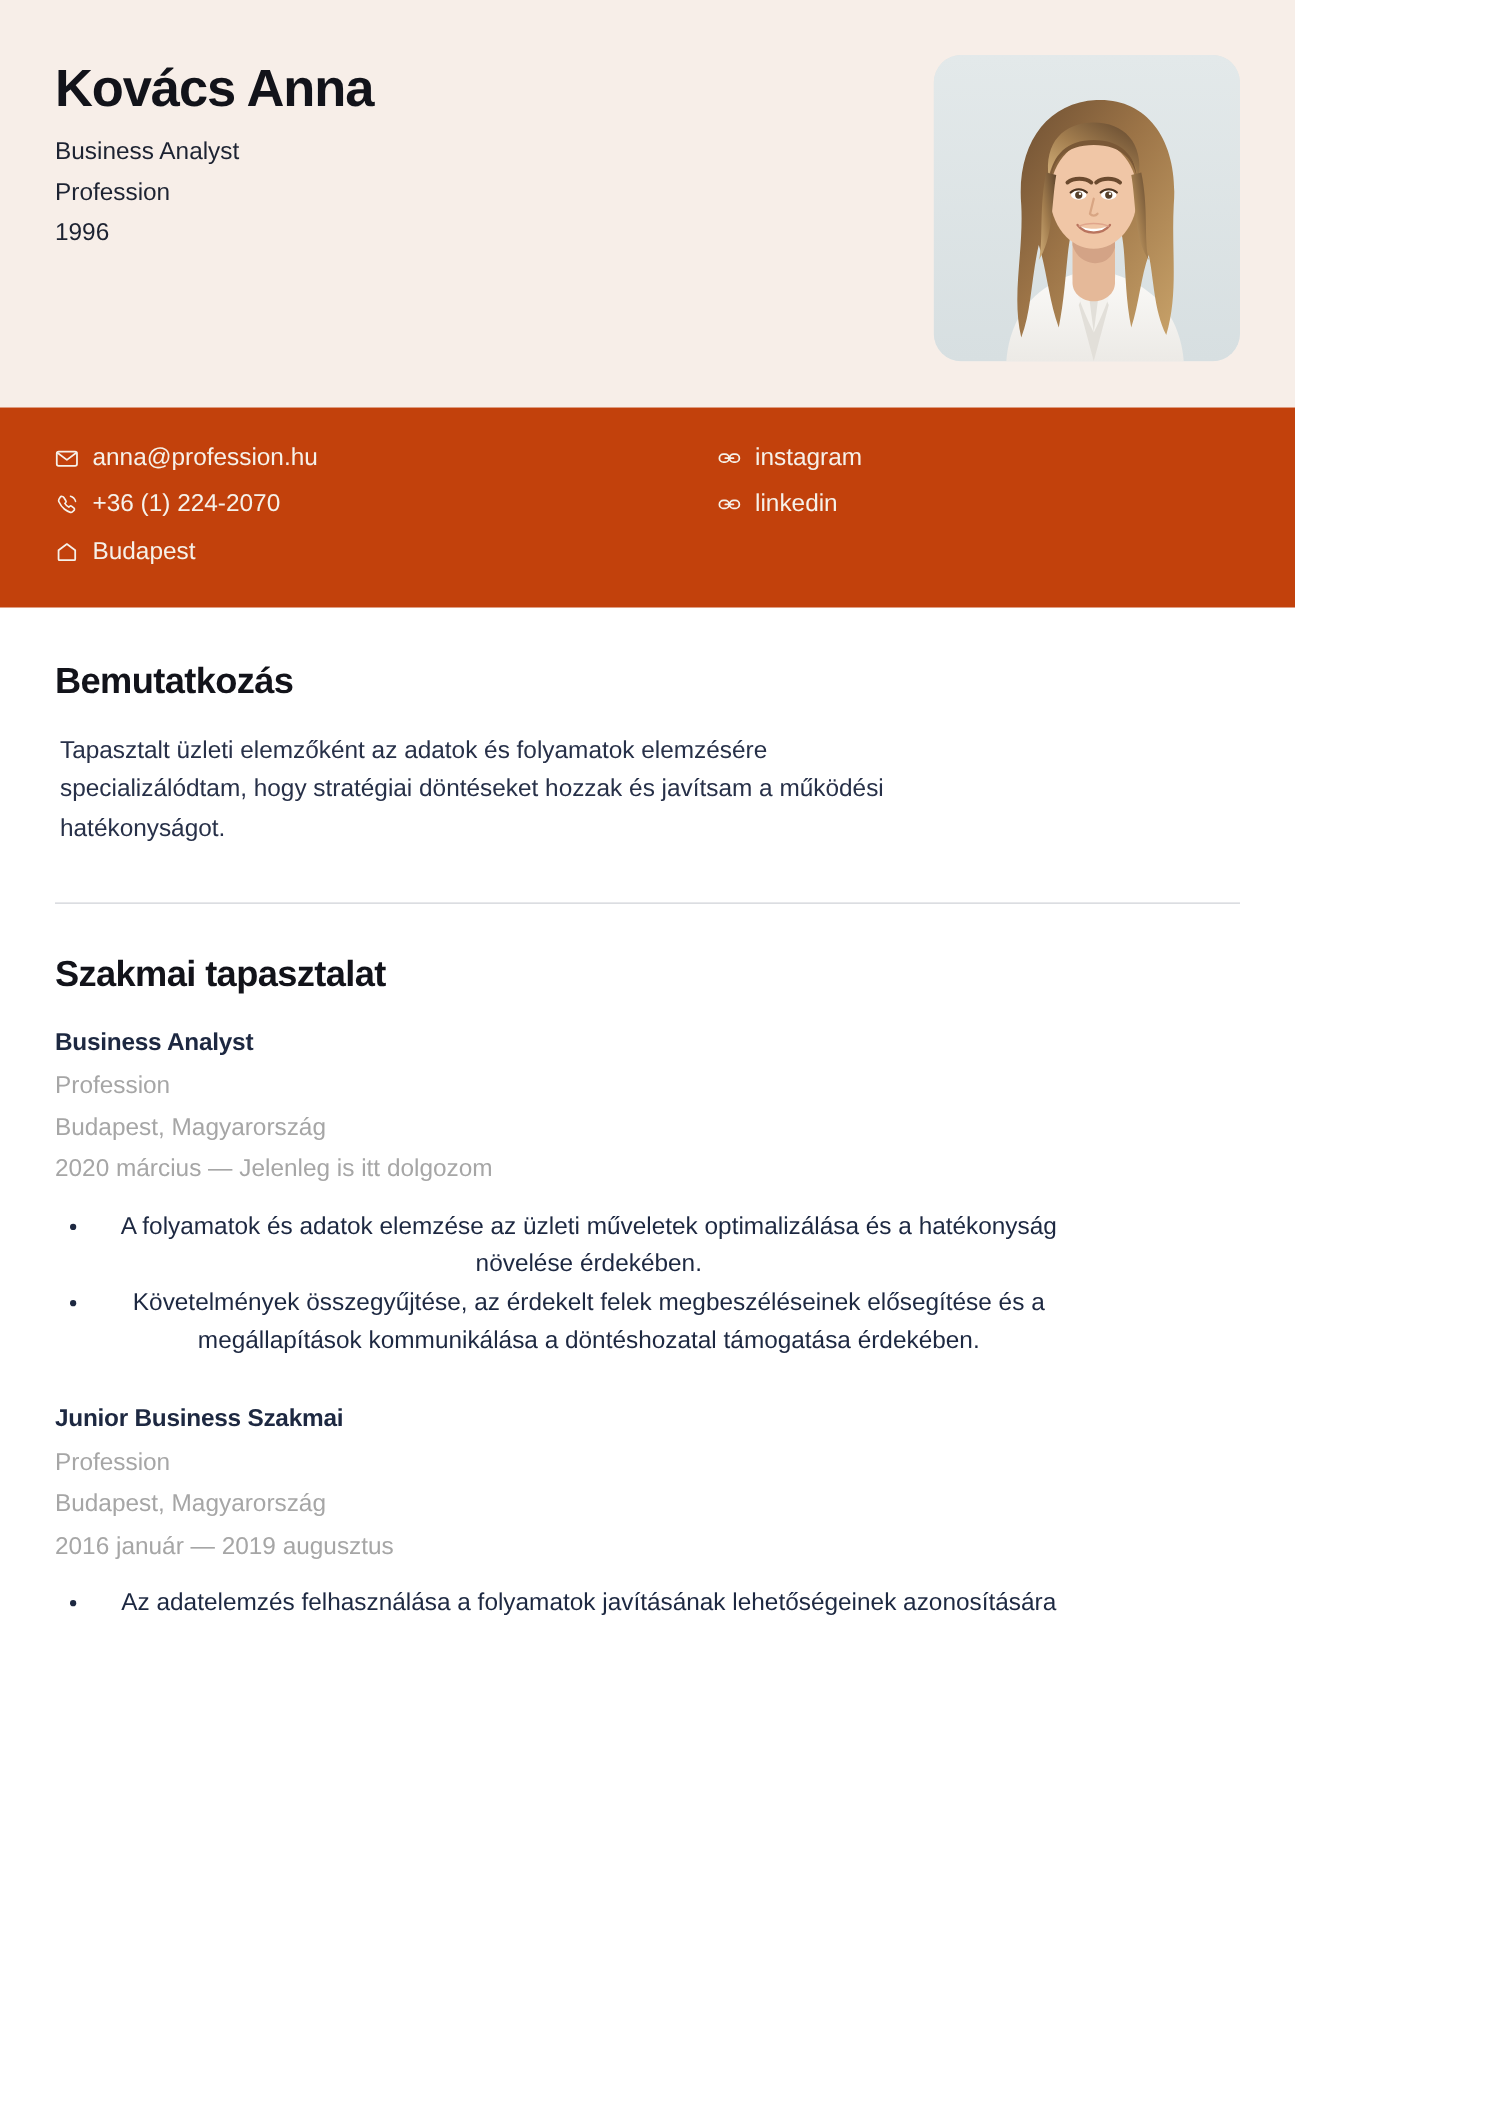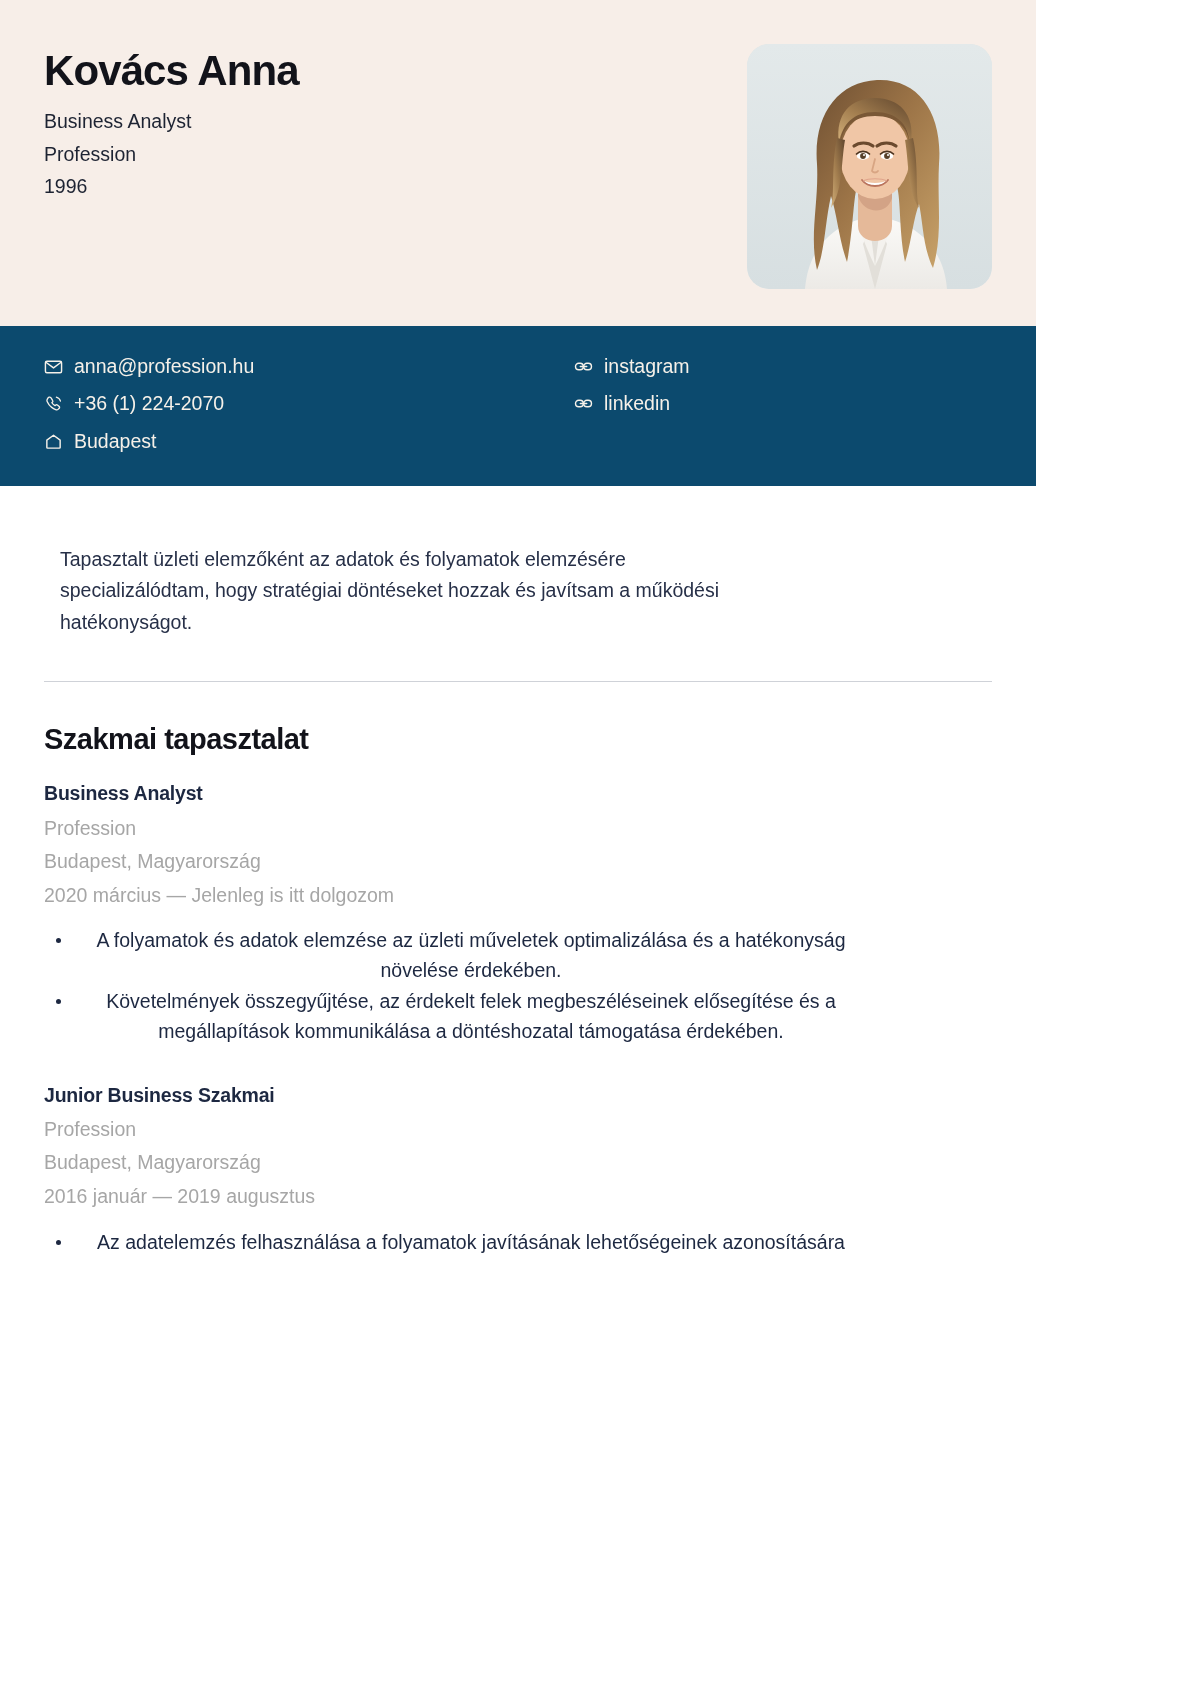--- a/index.html
+++ b/index.html
@@ -59,21 +59,21 @@
     border-radius: 22px;
     overflow: hidden;
     background: #dfe5e6;
     flex: 0 0 auto;
     position: relative;
   }
   .photo-frame svg { display: block; width: 100%; height: 100%; }
 
   
   .contactbar {
-    background: #0c4a6e;
+    background: #c2410c;
     color: #f6f1e9;
     padding: 26px 44px 30px 44px;
     display: flex;
     box-sizing: border-box;
   }
   .contact-col {
     display: flex;
     flex-direction: column;
     gap: 8px;
   }
@@ -113,21 +113,21 @@
     color: #12131a;
     margin: 0 0 22px 0;
     line-height: 1.2;
   }
 
   .summary {
     font-size: 19.5px;
     line-height: 1.62;
     color: #273048;
     max-width: 715px;
-    margin: 16px;
+    margin: 4px;
   }
 
   .divider {
     border: 0;
     border-top: 1px solid #cfd2d8;
     margin: 43px 0 40px 0;
   }
 
   .job { margin-bottom: 6px; }
   .job + .job { margin-top: 34px; }
@@ -317,20 +317,21 @@
         </span>
         <span>linkedin</span>
       </div>
 
     </div>
   </div>
 
   <div class="content">
 
     <section>
+      <h2 class="section-title">Bemutatkozás</h2>
       <p class="summary">Tapasztalt üzleti elemzőként az adatok és folyamatok elemzésére specializálódtam, hogy stratégiai döntéseket hozzak és javítsam a működési hatékonyságot.</p>
     </section>
 
     <hr class="divider">
 
     <section>
       <h2 class="section-title">Szakmai tapasztalat</h2>
 
       <div class="job">
         <div class="job-title">Business Analyst</div>

